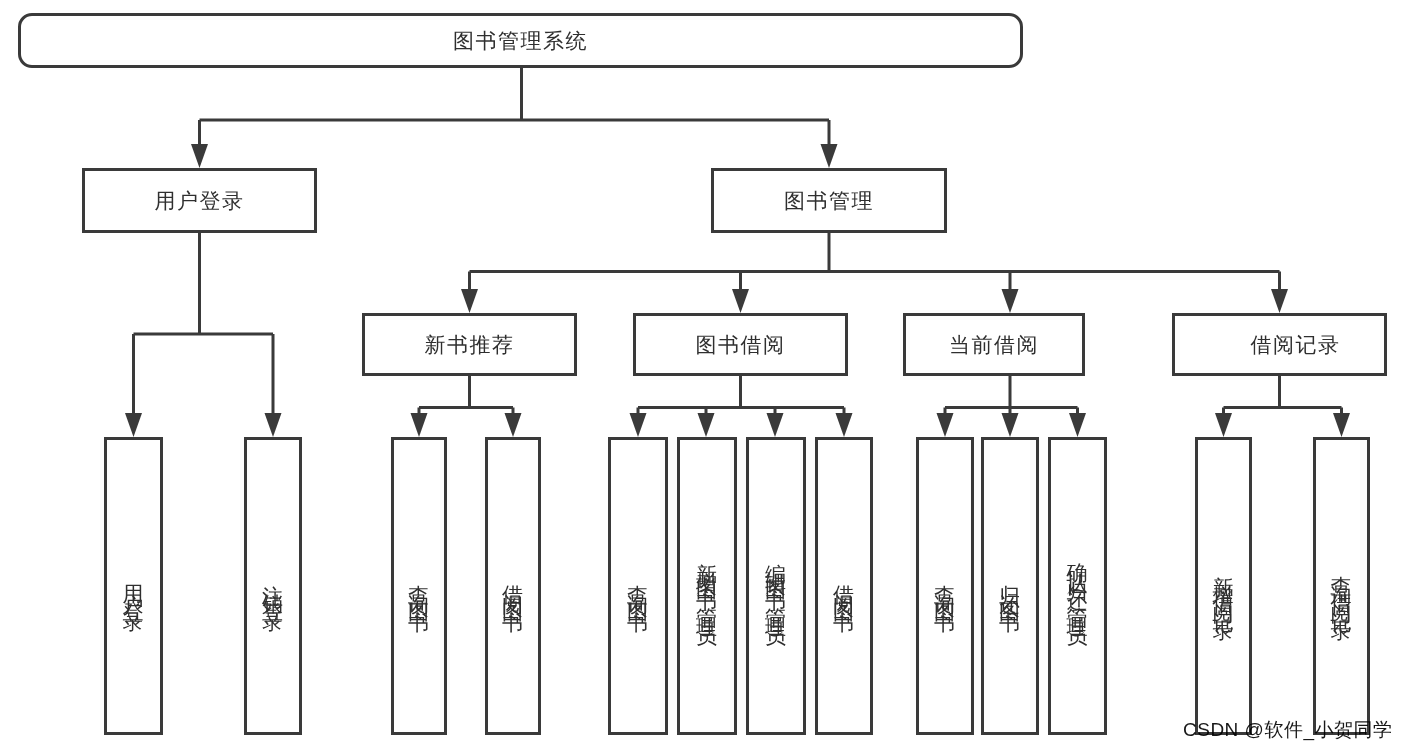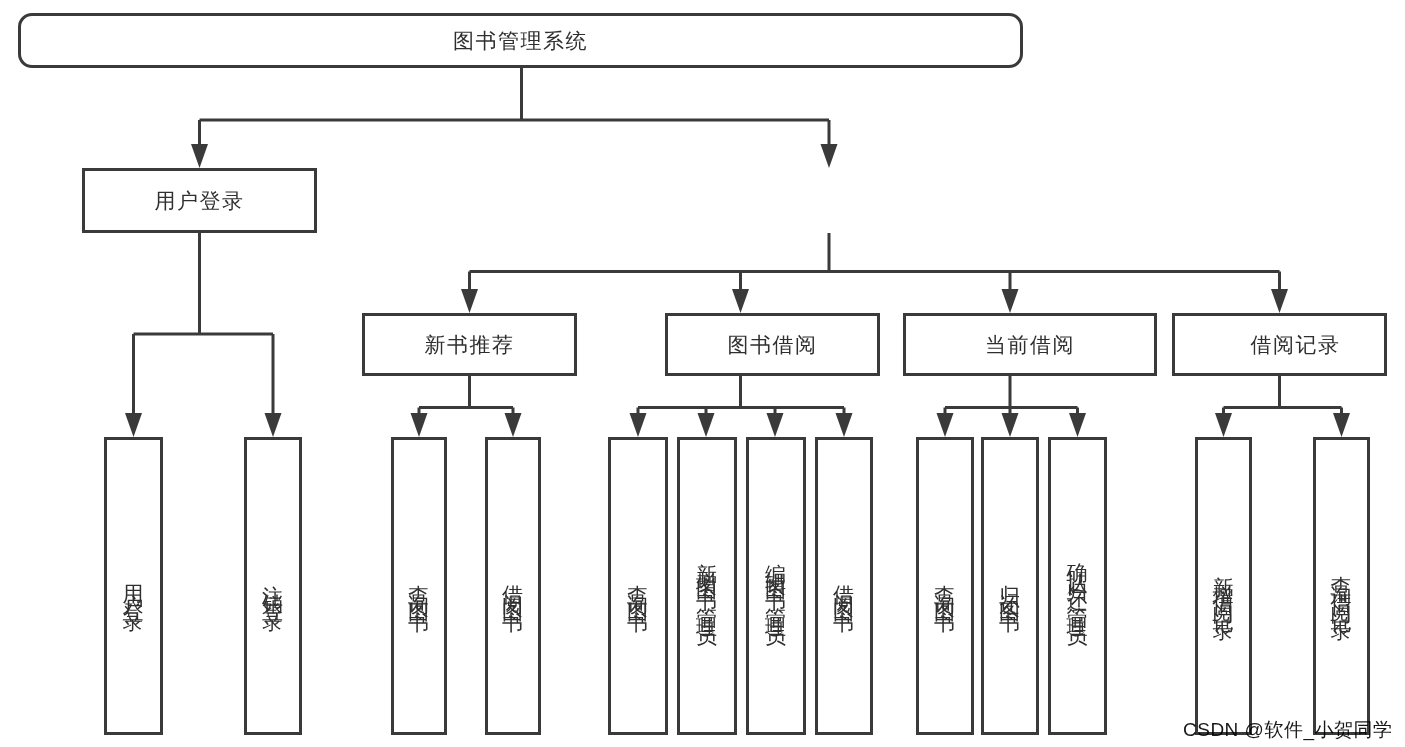--- a/index.html
+++ b/index.html
@@ -98,24 +98,25 @@
     <polygon class="ahead" points="936.5,413 953.5,413 945,437"></polygon>
     <polygon class="ahead" points="1001.5,413 1018.5,413 1010,437"></polygon>
     <polygon class="ahead" points="1069,413 1086,413 1077.5,437"></polygon>
     <polygon class="ahead" points="1215,413 1232,413 1223.5,437"></polygon>
     <polygon class="ahead" points="1333,413 1350,413 1341.5,437"></polygon>
   </svg>
 
   <div class="node" style="left:18px; top:13px; width:1005px; height:55px;border-radius:14px;">图书管理系统</div>
 
   <div class="node" style="left:82px; top:168px; width:235px; height:65px;">用户登录</div>
+  <div class="node" style="left:711px; top:168px; width:236px; height:65px;">图书管理</div>
 
   <div class="node" style="left:362px; top:313px; width:215px; height:63px;">新书推荐</div>
-  <div class="node" style="left:633px; top:313px; width:215px; height:63px;margin-left:32px;">图书借阅</div>
-  <div class="node" style="left:903px; top:313px; width:254px; height:63px;text-align:center;">当前借阅</div>
+  <div class="node" style="left:633px; top:313px; width:215px; height:63px;">图书借阅</div>
+  <div class="node" style="left:903px; top:313px; width:182px; height:63px;text-align:center;">当前借阅</div>
   <div class="node" style="left:1172px; top:313px; width:215px; height:63px;padding-left:32px;">借阅记录</div>
 
   <div class="node" style="left:104px; top:437px; width:59px; height:298px;">
     <span class="vtext">用户登录</span>
   </div>
   <div class="node" style="left:244px; top:437px; width:58px; height:298px;">
     <span class="vtext">注销登录</span>
   </div>
 
   <div class="node" style="left:391px; top:437px; width:56px; height:298px;">

